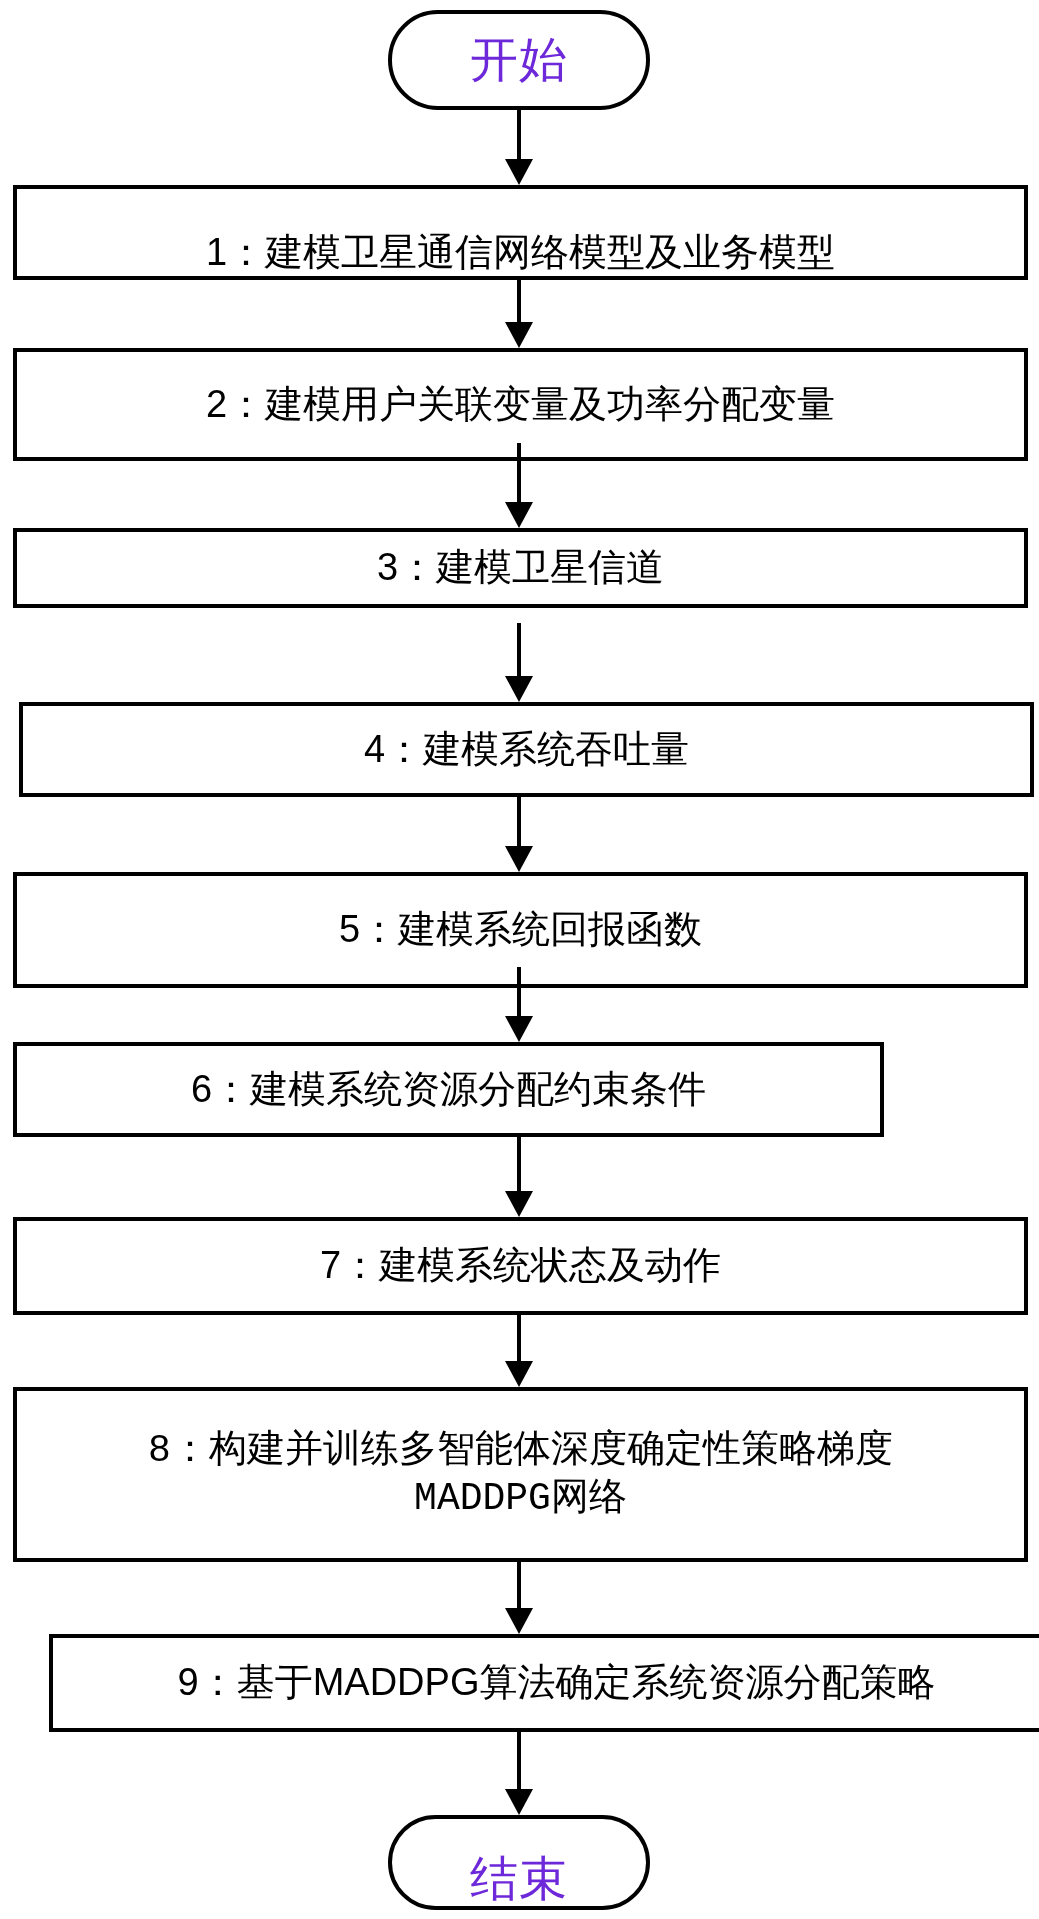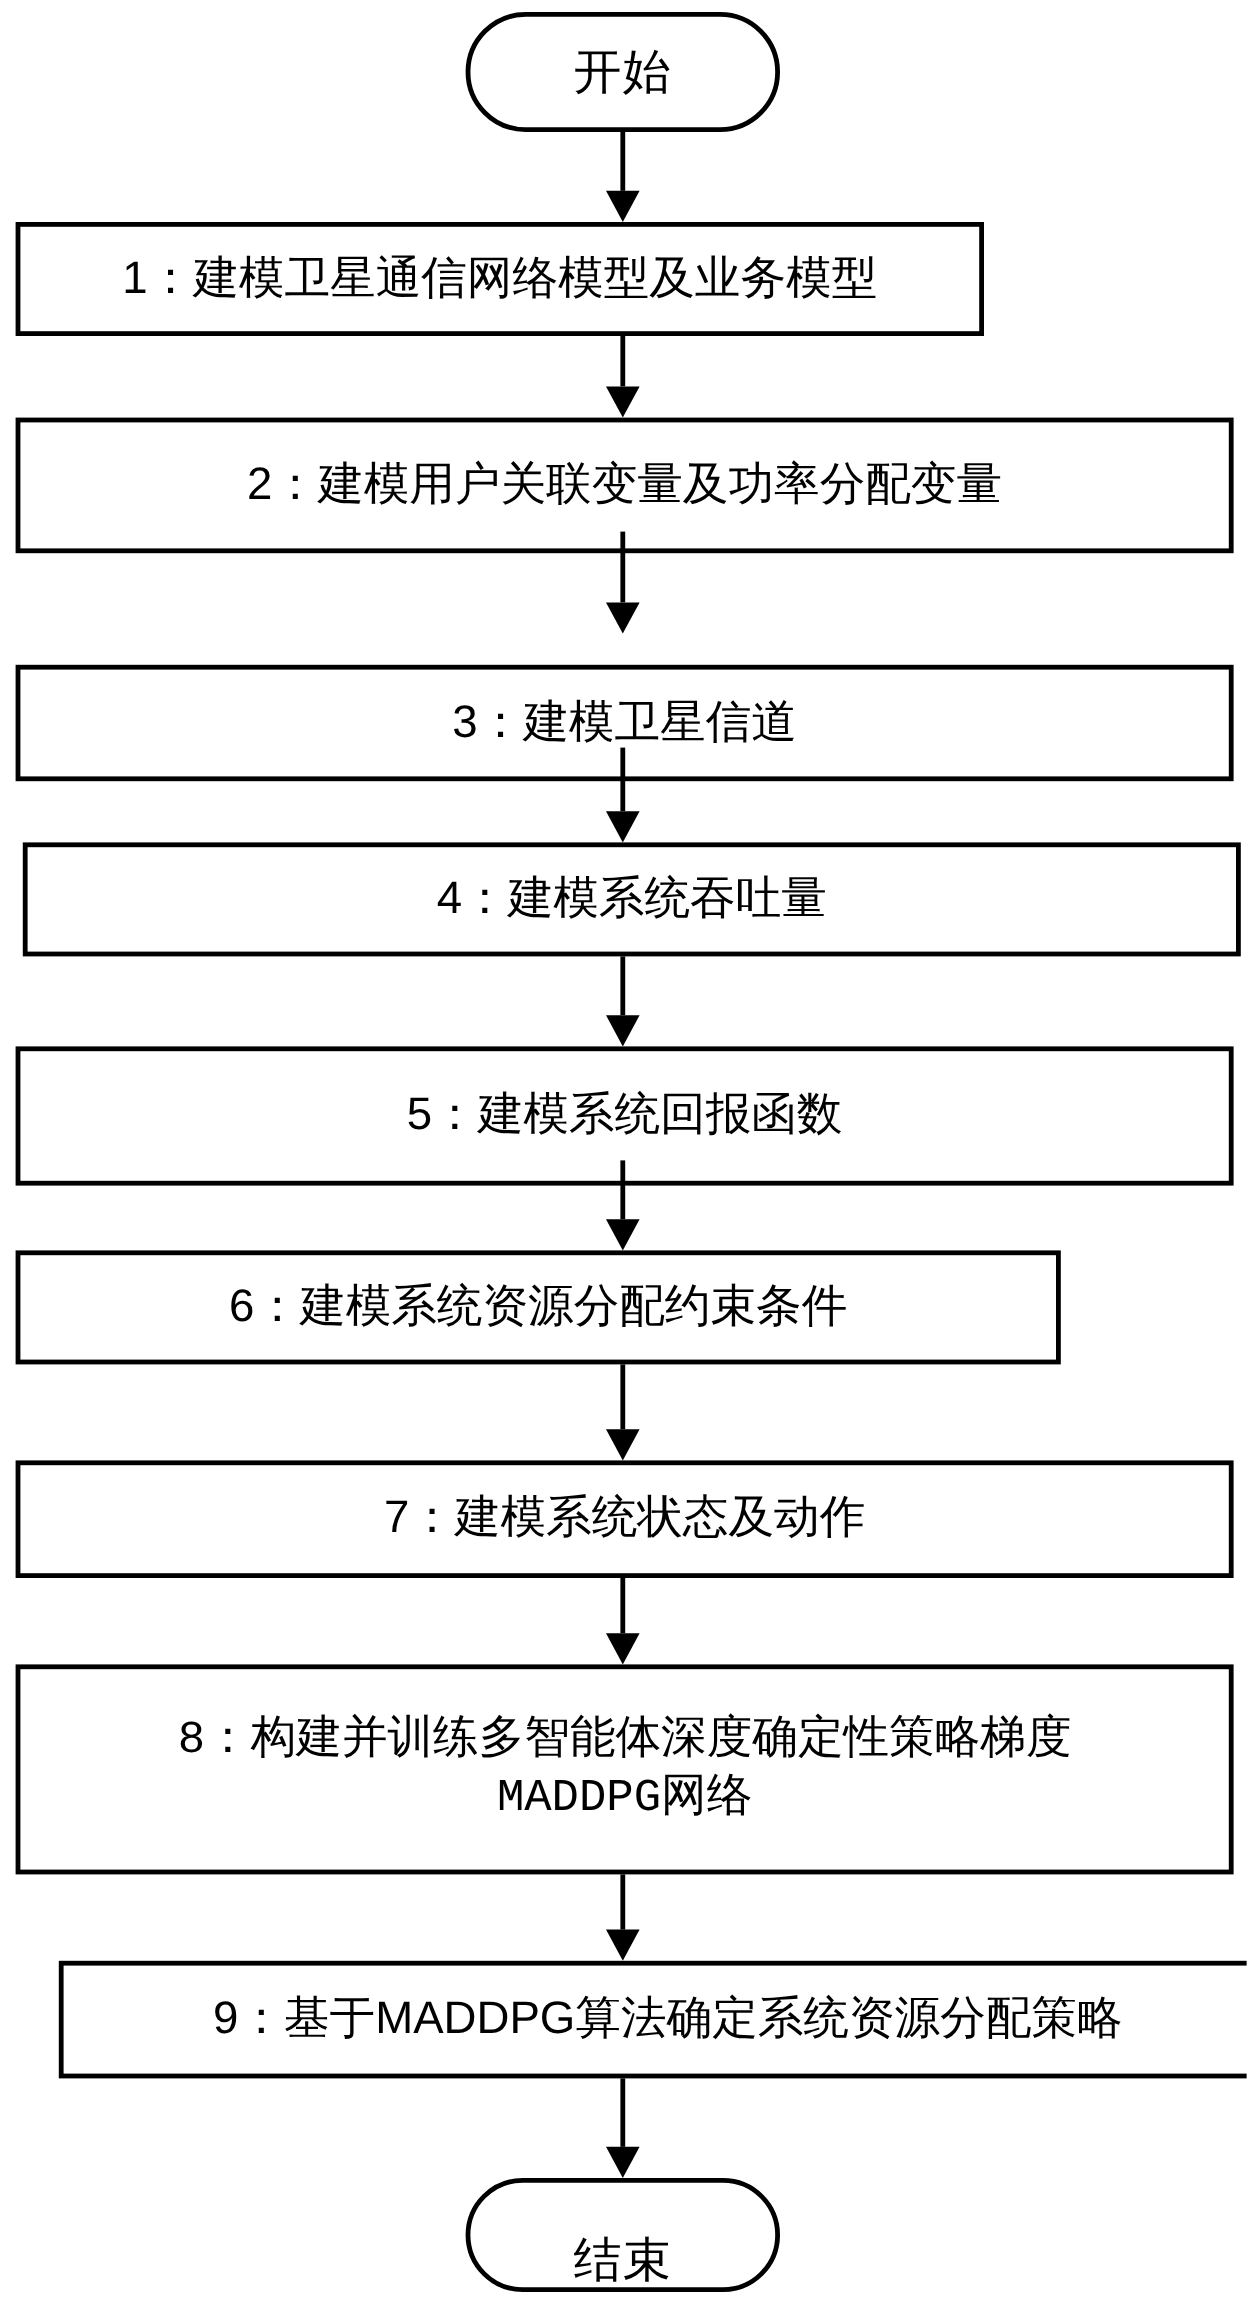--- a/index.html
+++ b/index.html
@@ -23,23 +23,23 @@
     position: absolute;
     box-sizing: border-box;
     border: 4px solid #000000;
     border-radius: 999px;
     background: #ffffff;
     display: flex;
     align-items: center;
     justify-content: center;
   }
   .terminator .node-text {
-    font-size: 40px;
+    font-size: 48px;
     line-height: 1.1;
-    color: #000000;
+    color: #6d28d9;
     letter-spacing: 1px;
     white-space: nowrap;
   }
 
   
   .process {
     position: absolute;
     box-sizing: border-box;
     border: 4px solid #000000;
     background: #ffffff;
@@ -86,39 +86,39 @@
 
   <div class="terminator" style="left:388px; top:10px; width:262px; height:100px;">
     <span class="node-text">开始</span>
   </div>
 
   <div class="connector" style="left:519px; top:110px; height:75px;">
     <div class="shaft" style="height:49px;"></div>
     <div class="head"></div>
   </div>
 
-  <div class="process" style="left:13px; top:185px; width:807px; height:95px;">
+  <div class="process" style="left:13px; top:185px; width:1015px; height:95px;align-items:flex-end;">
     <span class="node-text">1：建模卫星通信网络模型及业务模型</span>
   </div>
 
   <div class="connector" style="left:519px; top:280px; height:68px;">
     <div class="shaft" style="height:42px;"></div>
     <div class="head"></div>
   </div>
 
   <div class="process" style="left:13px; top:348px; width:1015px; height:113px;">
     <span class="node-text">2：建模用户关联变量及功率分配变量</span>
   </div>
 
   <div class="connector" style="left:519px; top:443px; height:85px;">
     <div class="shaft" style="height:59px;"></div>
     <div class="head"></div>
   </div>
 
-  <div class="process" style="left:13px; top:554px; width:1015px; height:97px;">
+  <div class="process" style="left:13px; top:528px; width:1015px; height:80px;">
     <span class="node-text">3：建模卫星信道</span>
   </div>
 
   <div class="connector" style="left:519px; top:623px; height:79px;">
     <div class="shaft" style="height:53px;"></div>
     <div class="head"></div>
   </div>
 
   <div class="process" style="left:19px; top:702px; width:1015px; height:95px;">
     <span class="node-text">4：建模系统吞吐量</span>

